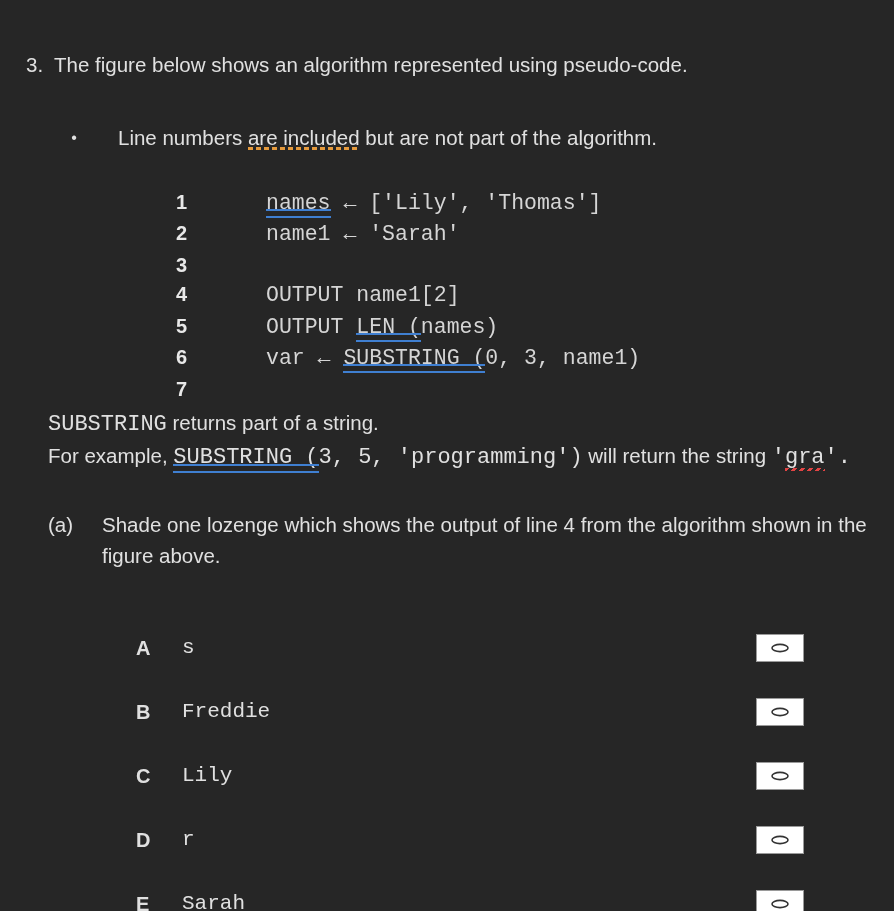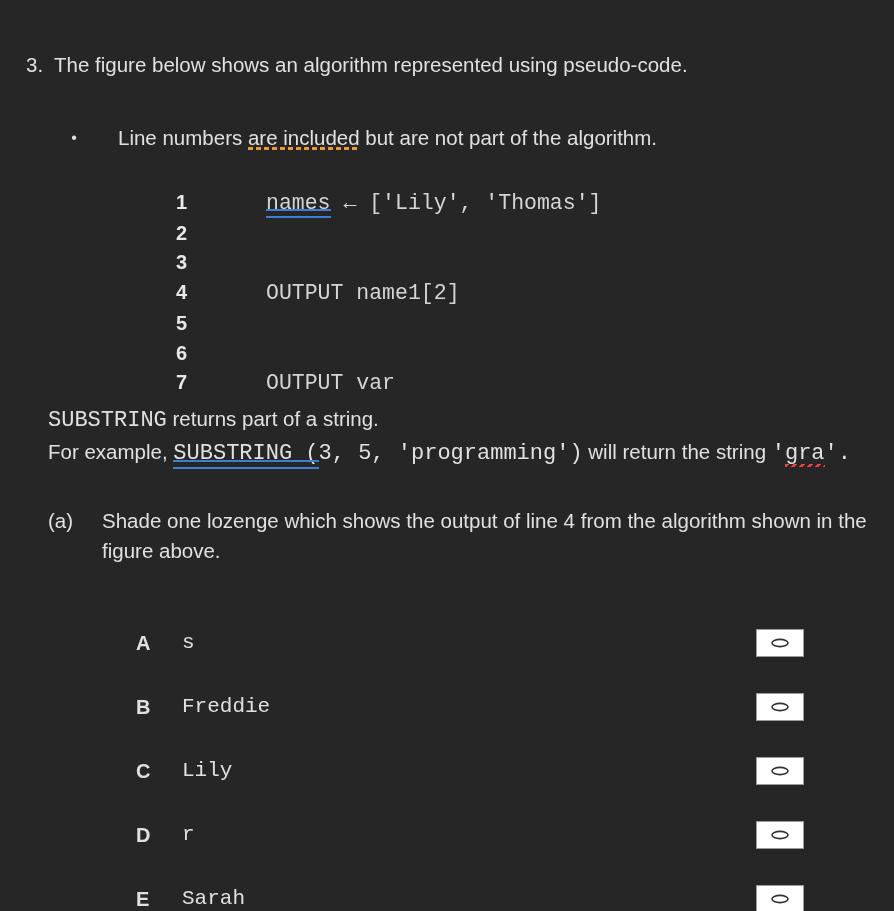--- a/index.html
+++ b/index.html
@@ -176,37 +176,39 @@
     </div>
   </div>
 
   <div class="code">
     <div class="cl">
       <span class="ln">1</span>
       <span><span class="spell-teal-dbl">names</span><span> ← ['Lily', 'Thomas']</span></span>
     </div>
     <div class="cl">
       <span class="ln">2</span>
+      <span>name1 ← 'Sarah'</span>
     </div>
     <div class="cl">
       <span class="ln">3</span>
     </div>
     <div class="cl">
       <span class="ln">4</span>
       <span>OUTPUT name1[2]</span>
     </div>
     <div class="cl">
       <span class="ln">5</span>
+      <span><span>OUTPUT </span><span class="spell-teal-dbl">LEN (</span><span>names)</span></span>
     </div>
     <div class="cl">
       <span class="ln">6</span>
+      <span><span>var ← </span><span class="spell-teal-dbl">SUBSTRING (</span><span>0, 3, name1)</span></span>
     </div>
     <div class="cl">
       <span class="ln">7</span>
-      <span>OUTPUT var</span>
     </div>
   </div>
 
   <div class="expl">
     <div>
       <span class="mono">SUBSTRING</span><span> returns part of a string.</span>
     </div>
     <div>
       <span>For example, </span><span class="mono spell-teal-dbl">SUBSTRING (</span><span class="mono">3, 5, 'programming')</span><span> will return the string </span><span class="mono">'</span><span class="mono spell-red">gra</span><span class="mono">'.</span>
     </div>

